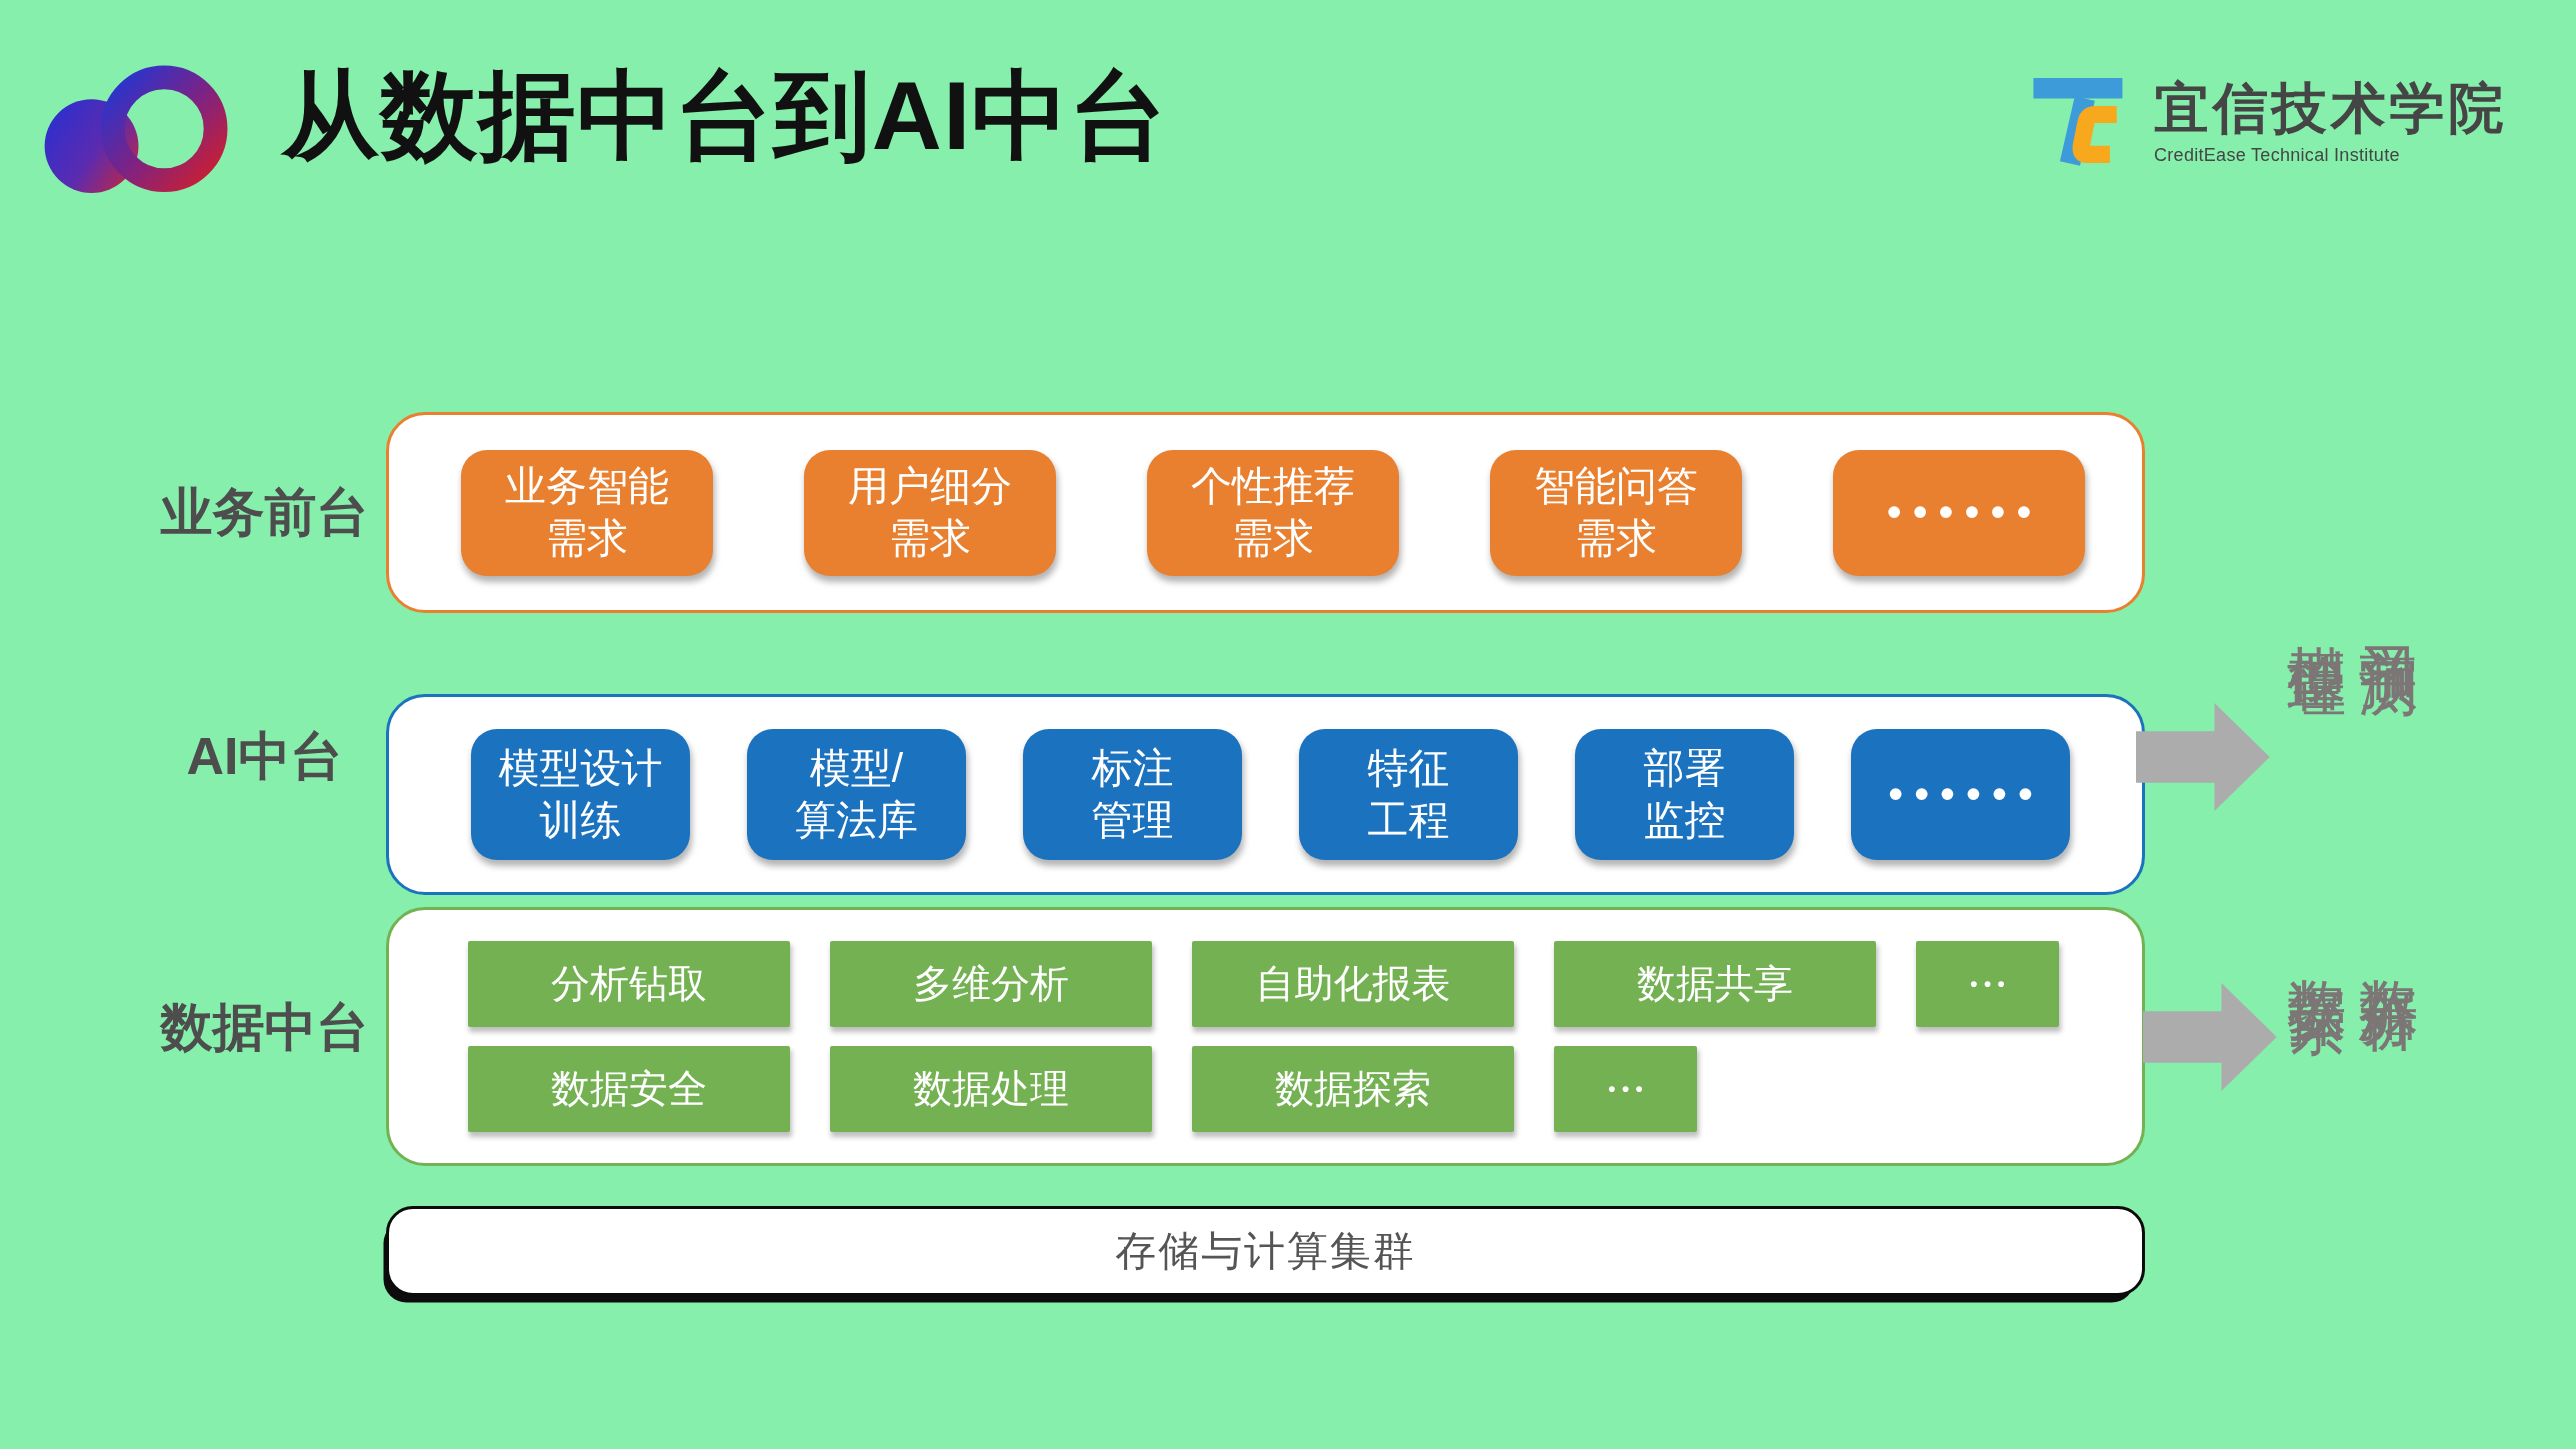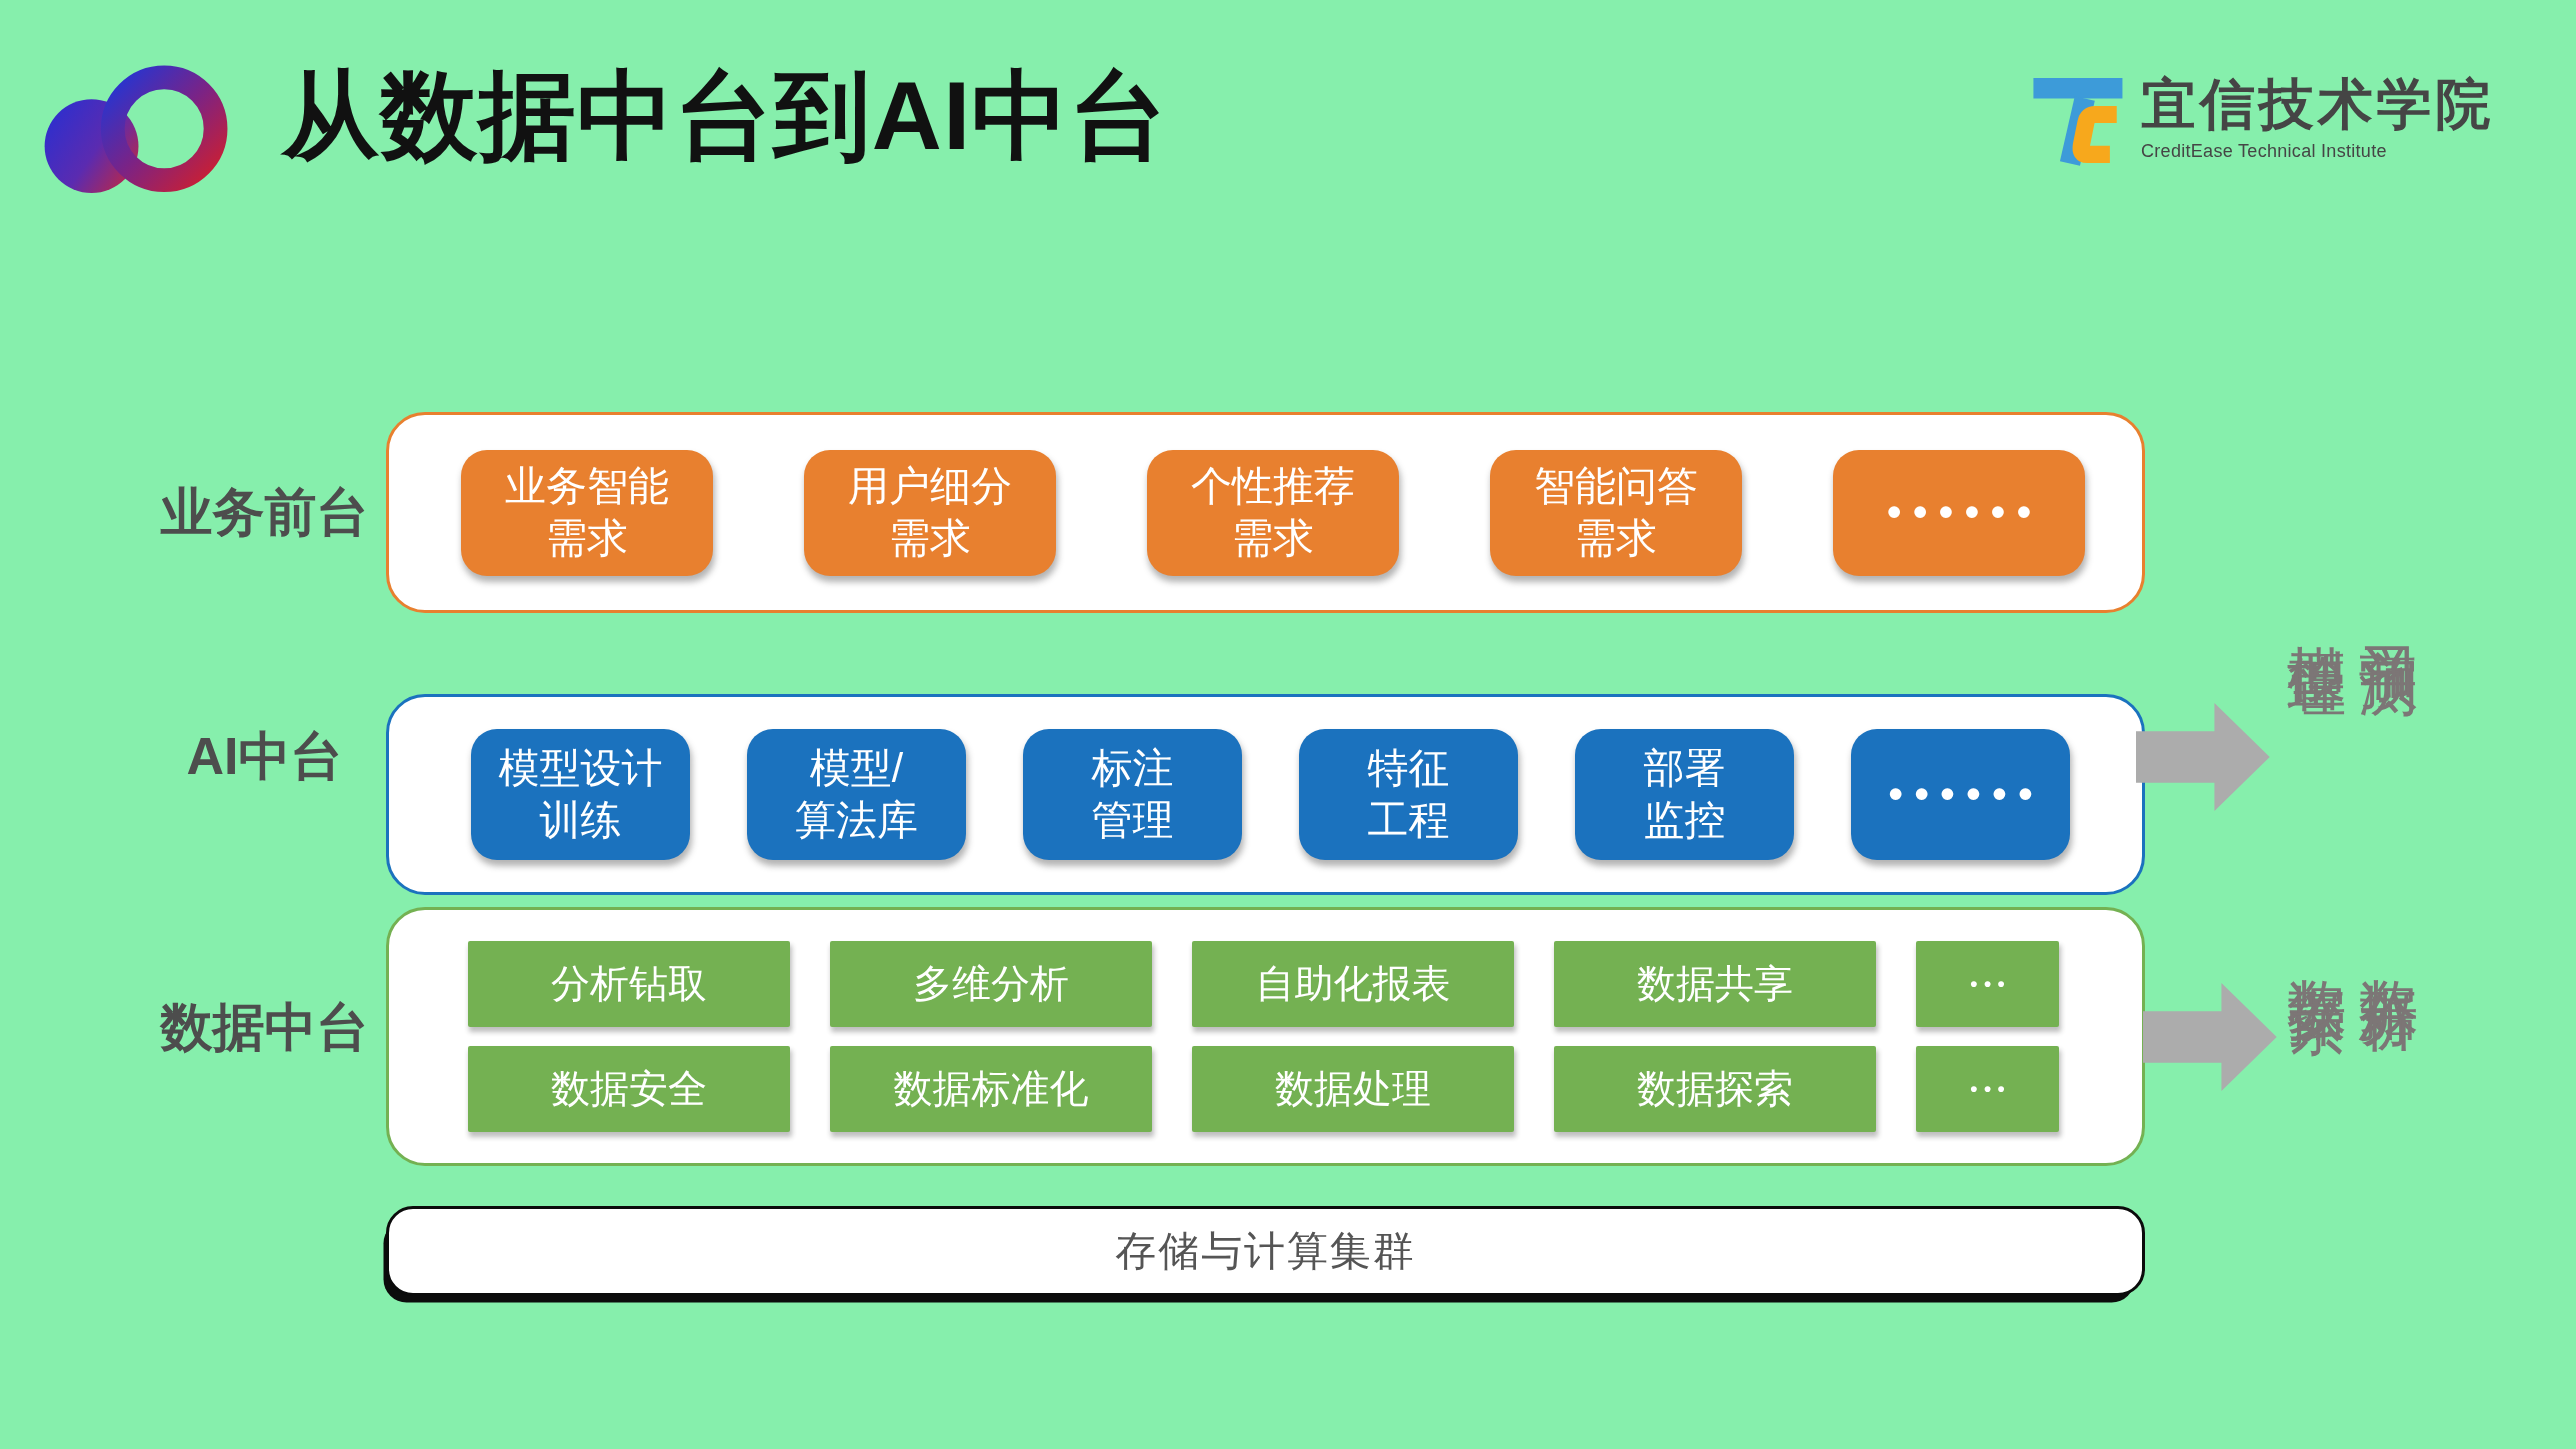--- a/index.html
+++ b/index.html
@@ -6,21 +6,21 @@
   .slide{
     position:relative;width:2576px;height:1449px;background:#86efac;overflow:hidden;
     font-family:"Liberation Sans", sans-serif;
   }
   
   .logo-left{position:absolute;left:35px;top:42px;width:196px;height:180px;}
   .page-title{
     position:absolute;left:282px;top:63px;margin:0;
     font-size:97px;font-weight:700;color:#111;letter-spacing:1.3px;line-height:1.1;
   }
-  .brand{position:absolute;left:2030px;top:72px;display:flex;align-items:center;gap:14px;}
+  .brand{position:absolute;left:2030px;top:72px;display:flex;align-items:flex-end;gap:27px;}
   .brand-mark{width:97px;height:94px;flex:0 0 auto;}
   .brand-cn{font-size:55px;font-weight:700;color:#454545;letter-spacing:3.9px;line-height:1.05;}
   .brand-en{font-size:18px;font-weight:400;color:#454545;margin-top:7px;letter-spacing:0.3px;}
 
   
   .row-label{
     position:absolute;left:155px;width:219px;text-align:center;
     font-size:52px;font-weight:700;color:#4D4D4D;line-height:1.1;
   }
   .lbl-front{top:484px;}
@@ -169,21 +169,20 @@
   <div class="container data">
     <div class="g-row">
       <div class="gbox">分析钻取</div>
       <div class="gbox">多维分析</div>
       <div class="gbox">自助化报表</div>
       <div class="gbox">数据共享</div>
       <div class="gbox sm">•••</div>
     </div>
     <div class="g-row">
       <div class="gbox">数据安全</div>
-      <div class="gbox">数据标准化</div>
       <div class="gbox">数据处理</div>
       <div class="gbox">数据探索</div>
       <div class="gbox sm">•••</div>
     </div>
   </div>
 
   <svg class="arrow arrow-ai" viewBox="0 0 210 168">
     <polygon points="0,44 122,44 122,0 208,84 122,168 122,124 0,124"></polygon>
   </svg>
   <svg class="arrow arrow-data" viewBox="0 0 210 168">

